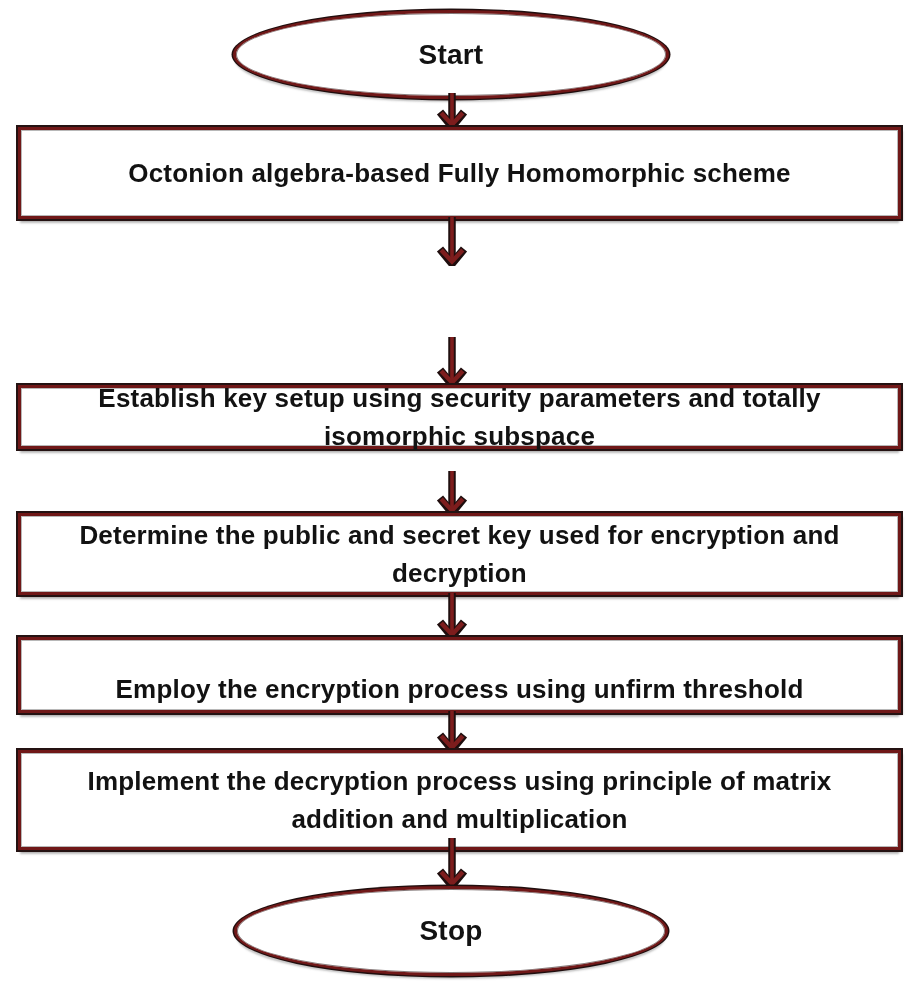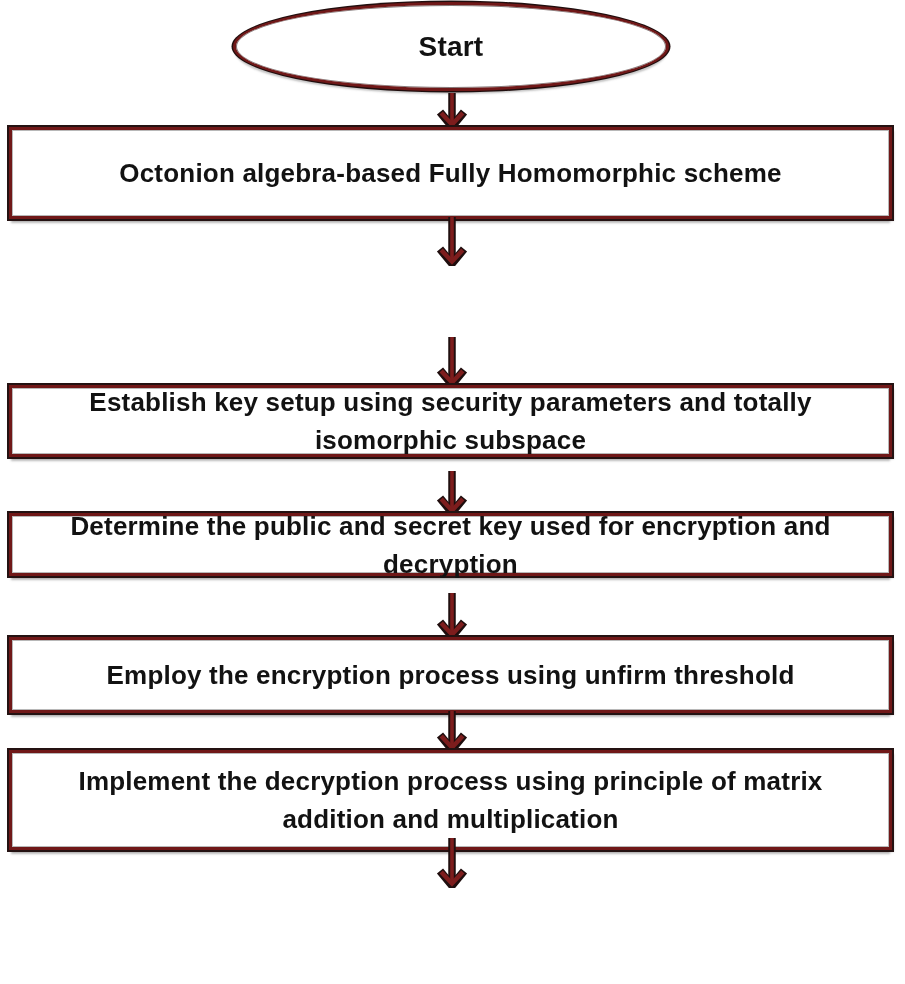--- a/index.html
+++ b/index.html
@@ -36,41 +36,41 @@
     border: 3px solid #701818;
     border-radius: 50%;
     box-shadow: 0 0 0 1.5px #200e0e,
                 0 5px 2px -2px rgba(125,125,125,0.45),
                 inset 0 0 0 1px rgba(32,14,14,0.55);
   }
   .terminator .label {
     font-size: 28px;
   }
   .process {
-    left: 9px;
+    left: 18px;
     width: 883px;
     border: 3px solid #701818;
     box-shadow: 0 0 0 2px #241212,
                 0 6px 2px -2px rgba(125,125,125,0.5),
                 3px 3px 2px -1px rgba(125,125,125,0.4),
                 inset 0 0 0 1px rgba(0,0,0,0.28);
     padding: 2px 22px;
   }
   .flow-arrow {
     position: absolute;
     left: 434px;
     width: 36px;
   }
   
-  #node-start { left: 233px; top: 2px;   width: 436px; height: 89px; }
+  #node-start { left: 233px; top: 10px;   width: 436px; height: 89px; }
   #node-1     { top: 127px; height: 92px; }
   #node-2     { top: 264px; height: 75px; }
-  #node-3     { top: 385px; height: 72px; }
-  #node-4     { top: 513px; height: 63px; }
-  #node-5     { top: 637px; height: 76px; }
+  #node-3     { top: 385px; height: 64px; }
+  #node-4     { top: 513px; height: 82px; }
+  #node-5     { top: 637px; height: 76px; align-items: flex-end; }
   #node-6     { top: 750px; height: 100px; }
   #node-stop  { left: 234px; top: 886px; width: 434px; height: 90px; }
   
   #arrow-1 { top: 93px;  height: 36px; }
   #arrow-2 { top: 217px; height: 49px; }
   #arrow-3 { top: 337px; height: 50px; }
   #arrow-4 { top: 471px; height: 44px; }
   #arrow-5 { top: 593px; height: 46px; }
   #arrow-6 { top: 711px; height: 41px; }
   #arrow-7 { top: 838px; height: 50px; }
@@ -150,14 +150,17 @@
 addition and multiplication</span>
   </div>
 
   <div class="flow-arrow" id="arrow-7"><svg width="36" height="50" viewBox="0 0 36 50" xmlns="http://www.w3.org/2000/svg">
         <line x1="18" y1="0" x2="18" y2="44" stroke="#1f0e0e" stroke-width="7.5"></line>
         <path d="M6 33 L18 47.5 L30 33" fill="none" stroke="#1f0e0e" stroke-width="8" stroke-linejoin="miter"></path>
         <line x1="18" y1="0" x2="18" y2="43" stroke="#7d1d1d" stroke-width="3.6"></line>
         <path d="M7.2 34 L18 45.5 L28.8 34" fill="none" stroke="#7d1d1d" stroke-width="4.4" stroke-linejoin="miter"></path>
       </svg></div>
 
+  <div class="node terminator" id="node-stop">
+    <span class="label">Stop</span>
+  </div>
 
 </div>
 
 </body></html>

